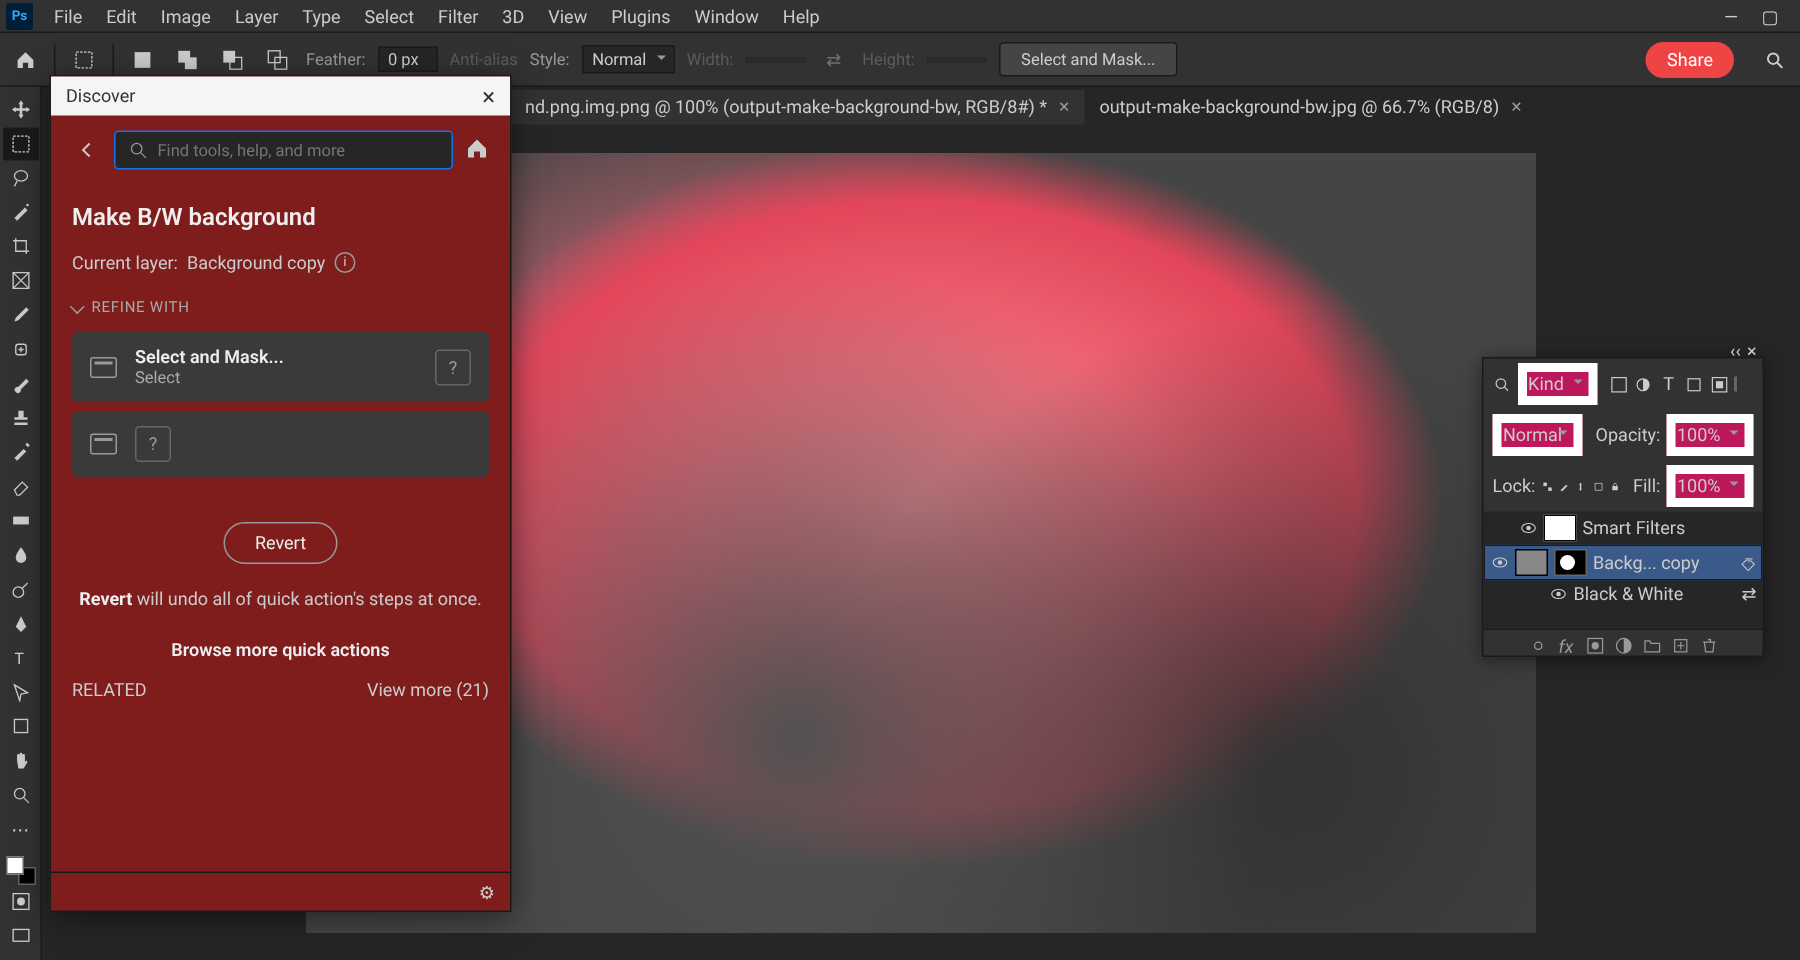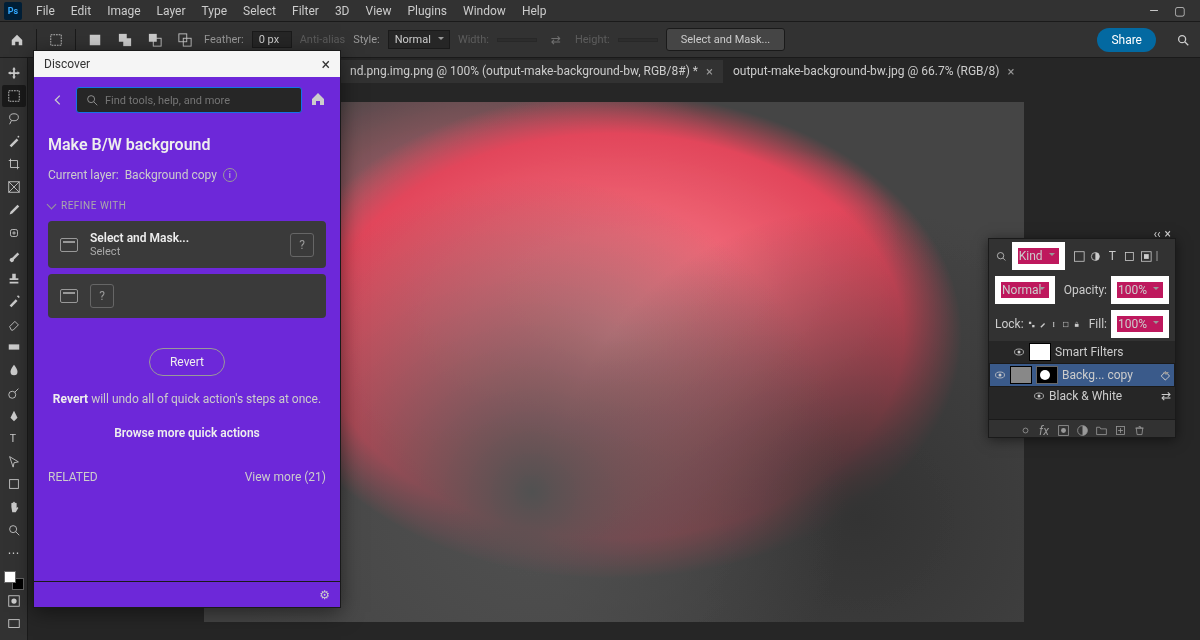--- a/index.html
+++ b/index.html
@@ -10,36 +10,36 @@
 .menubar .win{margin-left:auto;display:flex;gap:14px;padding-right:10px}
 .menubar .winbtn{width:12px;height:12px;display:flex;align-items:center;justify-content:center}
 .optbar{height:36px;background:#323232;display:flex;align-items:center;padding:0 6px;border-bottom:1px solid #1a1a1a;gap:8px}
 .iconbtn{width:22px;height:22px;display:flex;align-items:center;justify-content:center;border-radius:2px}
 .iconbtn svg{width:14px;height:14px}
 .lbl{color:#999;font-size:11px}
 .numfield{background:#262626;border:1px solid #1a1a1a;padding:1px 6px;width:40px;font-size:11px;color:#ccc}
 .sel{background:#262626;border:1px solid #1a1a1a;padding:2px 18px 2px 6px;font-size:11px;position:relative}
 .sel:after{content:"";position:absolute;right:5px;top:50%;transform:translateY(-50%);border:3px solid transparent;border-top-color:#999}
 .btn{background:#454545;border:1px solid #1a1a1a;padding:4px 14px;border-radius:3px;font-size:11px}
-.share{background:#0369a1;color:#fff;border:none;padding:5px 14px;border-radius:12px;font-size:12px;margin-left:auto}
+.share{background:#ef4444;color:#fff;border:none;padding:5px 14px;border-radius:12px;font-size:12px;margin-left:auto}
 .toolbar{position:absolute;left:0;top:58px;width:28px;bottom:0;background:#323232;display:flex;flex-direction:column;align-items:center;padding:4px 0;border-right:1px solid #1a1a1a}
 .tool{width:24px;height:22px;display:flex;align-items:center;justify-content:center;margin:0 0 1px 0;border-radius:2px}
 .tool.active{background:#1a1a1a}
 .tool svg{width:14px;height:14px}
 .swatches{margin-top:6px;position:relative;width:20px;height:20px}
 .swatches .fg{position:absolute;width:12px;height:12px;background:#fff;border:1px solid #666;left:0;top:0;z-index:1}
 .swatches .bg{position:absolute;width:12px;height:12px;background:#000;border:1px solid #666;right:0;bottom:0}
 .tabs{position:absolute;left:28px;right:0;top:58px;height:26px;background:#262626;display:flex;align-items:center;padding-left:312px}
 .tab{padding:4px 10px;font-size:11px;color:#ccc;display:flex;align-items:center;gap:8px}
 .tab .cls{font-size:13px;color:#999}
 .tab.active{background:#323232}
 .canvas{position:absolute;left:28px;top:84px;right:0;bottom:0;background:#262626;display:flex;align-items:center;justify-content:center}
 .canvimg{width:820px;height:520px;background:radial-gradient(ellipse at 50% 45%,#e8858d 0%,#e66c7a 25%,#d94b5e 50%,transparent 60%),radial-gradient(ellipse at 35% 30%,#e07080 0%,transparent 40%),radial-gradient(ellipse at 70% 25%,#c94560 0%,transparent 15%),#4a4a4a;position:relative;filter:contrast(1.1)}
 .canvimg:before{content:"";position:absolute;inset:0;background:radial-gradient(circle at 40% 75%,#555 0%,transparent 50%),radial-gradient(circle at 80% 80%,#3a3a3a 0%,transparent 40%)}
-.discover{position:absolute;left:33px;top:50px;width:308px;height:558px;background:#6d28d9;border:1px solid #1a1a1a;box-shadow:0 4px 20px rgba(0,0,0,.5);display:flex;flex-direction:column}
+.discover{position:absolute;left:33px;top:50px;width:308px;height:558px;background:#7f1d1d;border:1px solid #1a1a1a;box-shadow:0 4px 20px rgba(0,0,0,.5);display:flex;flex-direction:column}
 .disc-hdr{height:26px;background:#f5f5f5;display:flex;align-items:center;padding:0 10px}
 .disc-hdr span{color:#333;font-size:12px}
 .disc-hdr .cls{margin-left:auto;font-size:16px;color:#333;cursor:pointer}
 .disc-search{padding:10px 14px;display:flex;align-items:center;gap:8px}
 .disc-search .back{width:20px;display:flex;justify-content:center}
 .disc-search .box{flex:1;background:#262626;border:1px solid #1473e6;border-radius:3px;padding:5px 8px;display:flex;align-items:center;gap:6px}
 .disc-search .box input{background:none;border:none;outline:none;flex:1;font-size:11px;color:#888}
 .disc-body{padding:4px 14px;flex:1;overflow:auto}
 .disc-body h2{font-size:16px;font-weight:600;color:#eee;margin:8px 0 14px}
 .disc-body .meta{font-size:12px;color:#ccc;display:flex;align-items:center;gap:6px;margin-bottom:14px}
@@ -49,21 +49,21 @@
 .card{background:#3a3a3a;border-radius:4px;padding:10px 12px;display:flex;align-items:center;gap:12px;margin:6px 0}
 .card .ci{width:18px;height:14px;border:1px solid #999;border-radius:2px;position:relative}
 .card .ci:before{content:"";position:absolute;left:2px;top:2px;right:2px;height:2px;background:#999}
 .card .ct{flex:1}
 .card .ct .t1{font-size:12px;font-weight:600;color:#eee}
 .card .ct .t2{font-size:11px;color:#aaa}
 .card .q{width:24px;height:24px;border:1px solid #666;border-radius:3px;display:flex;align-items:center;justify-content:center;color:#999}
 .revert{display:block;margin:30px auto 16px;padding:6px 20px;border:1px solid #999;border-radius:14px;background:none;color:#eee;font-size:12px}
 .note{text-align:center;font-size:11px;color:#aaa;margin-bottom:20px}
 .note b{color:#eee}
-.browse{text-align:center;font-size:12px;font-weight:600;color:#eee;margin-bottom:26px}
+.browse{text-align:center;font-size:12px;font-weight:600;color:#eee;margin-bottom:9px}
 .rel{display:flex;justify-content:space-between;font-size:11px;color:#999;padding:4px 0}
 .disc-foot{height:26px;border-top:1px solid #1a1a1a;display:flex;align-items:center;justify-content:flex-end;padding:0 10px}
 .layers{position:absolute;right:24px;top:238px;width:188px;height:200px;background:#323232;border:1px solid #1a1a1a;box-shadow:0 2px 12px rgba(0,0,0,.5)}
 .layers .winctrl{position:absolute;right:4px;top:-12px;display:flex;gap:4px;font-size:10px;color:#999}
 .layers .hdr{padding:5px 10px;font-size:12px;color:#ccc;border-bottom:1px solid #1a1a1a;display:flex;align-items:center}
 .layers .hdr .menu{margin-left:auto;width:14px;height:2px;background:#999;box-shadow:0 -4px 0 #999,0 4px 0 #999}
 .layers .row{display:flex;align-items:center;padding:3px 6px;gap:4px;font-size:10px}
 .layers .kind{background:#be185d;border:6px solid #ffffff;padding:1px 16px 1px 1px;position:relative}
 .layers .kind:after{content:"";position:absolute;right:4px;top:50%;transform:translateY(-50%);border:3px solid transparent;border-top-color:#999}
 .layers .ic{width:13px;height:13px;display:flex;align-items:center;justify-content:center}

